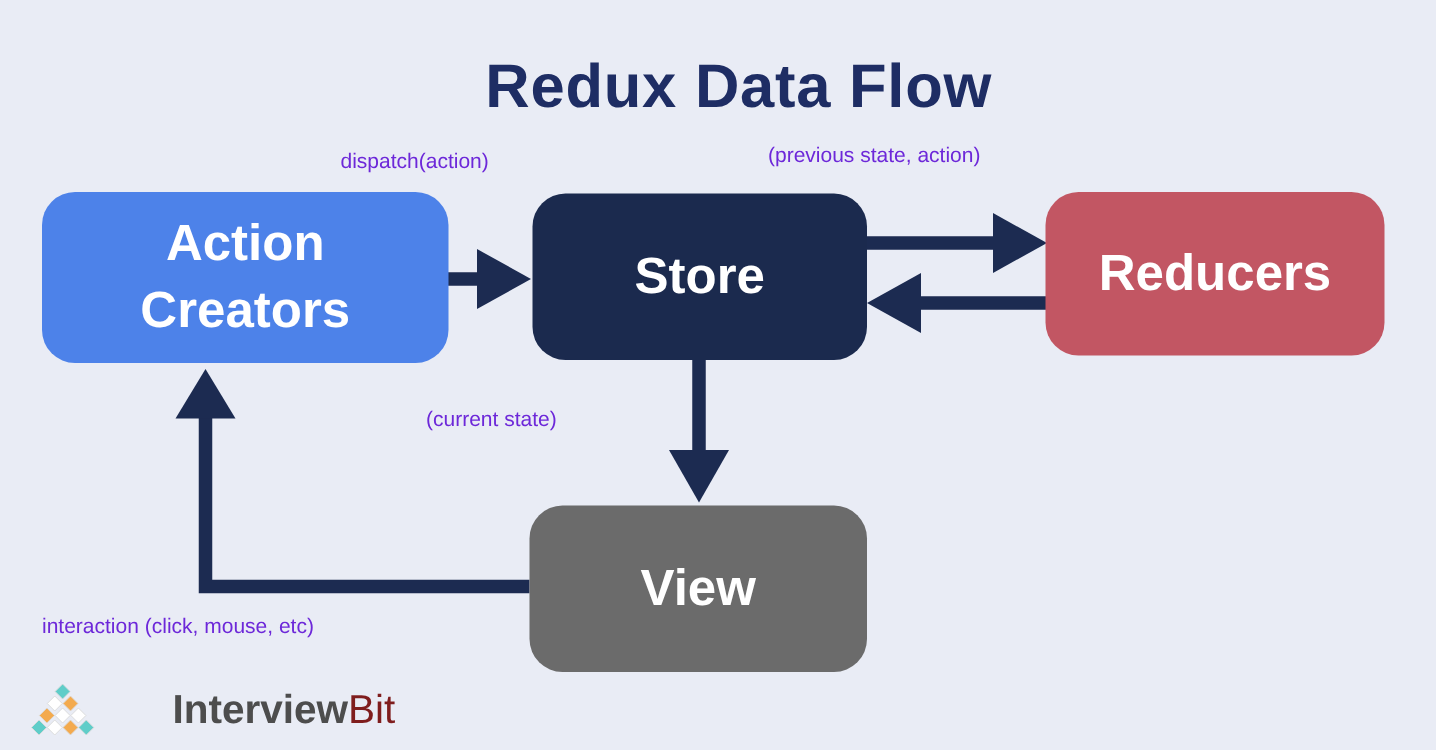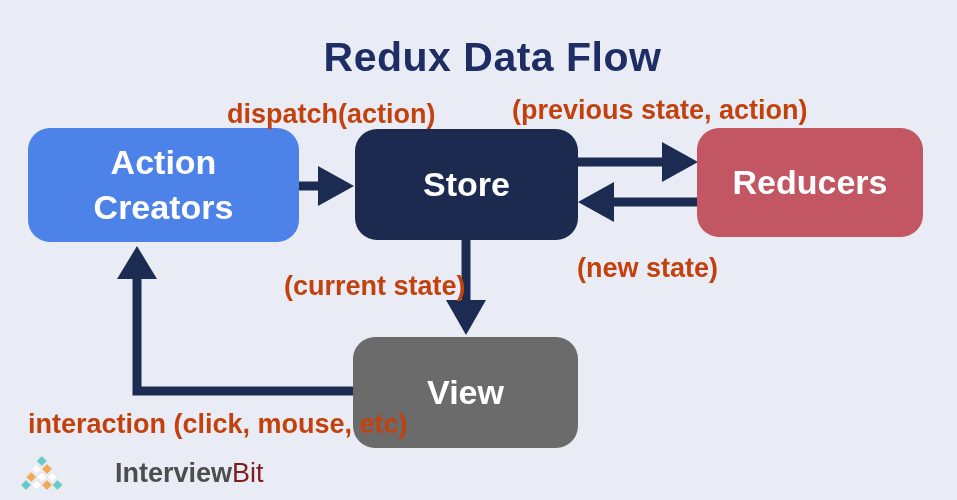--- a/index.html
+++ b/index.html
@@ -44,23 +44,23 @@
     line-height: 1.32;
     border-radius: 22px;
     box-sizing: border-box;
   }
   .node-action   { left: 28px;  top: 128px; width: 271px; height: 114px; padding: 0 26px; }
   .node-store    { left: 355px; top: 129px; width: 223px; height: 111px; }
   .node-reducers { left: 697px; top: 128px; width: 226px; height: 109px; }
   .node-view     { left: 353px; top: 337px; width: 225px; height: 111px; }
   .edge-label {
     position: absolute;
-    font-size: 27px;
-    font-weight: 700;
-    color: #c2410c;
+    font-size: 14px;
+    font-weight: 400;
+    color: #6d28d9;
     white-space: nowrap;
   }
   .lbl-dispatch    { left: 227px; top: 99px;  }
   .lbl-prev-state  { left: 512px; top: 95px;  }
   .lbl-new-state   { left: 577px; top: 253px; }
   .lbl-cur-state   { left: 284px; top: 271px; }
   .lbl-interaction { left: 28px;  top: 409px; }
   .logo {
     position: absolute;
     left: 20px;
@@ -121,21 +121,20 @@
   <div class="node node-reducers" style="background: rgb(194, 86, 99);">
     <span>Reducers</span>
   </div>
 
   <div class="node node-view" style="background: rgb(107, 107, 107);">
     <span>View</span>
   </div>
 
   <div class="edge-label lbl-dispatch">dispatch(action)</div>
   <div class="edge-label lbl-prev-state">(previous state, action)</div>
-  <div class="edge-label lbl-new-state">(new state)</div>
   <div class="edge-label lbl-cur-state">(current state)</div>
   <div class="edge-label lbl-interaction">interaction (click, mouse, etc)</div>
 
   <div class="logo">
     <svg width="44" height="36" viewBox="0 0 44 36">
       <g stroke="#d9d9d9" stroke-width="0.6">
 
         <polygon points="21.75,1 26.75,9 21.75,17 16.75,9" fill="#5fcdc9" transform="scale(1,0.55) translate(0,0)" display="none"></polygon>
 
         <polygon points="21.75,1 26.75,6 21.75,11 16.75,6" fill="#5fcdc9"></polygon>

